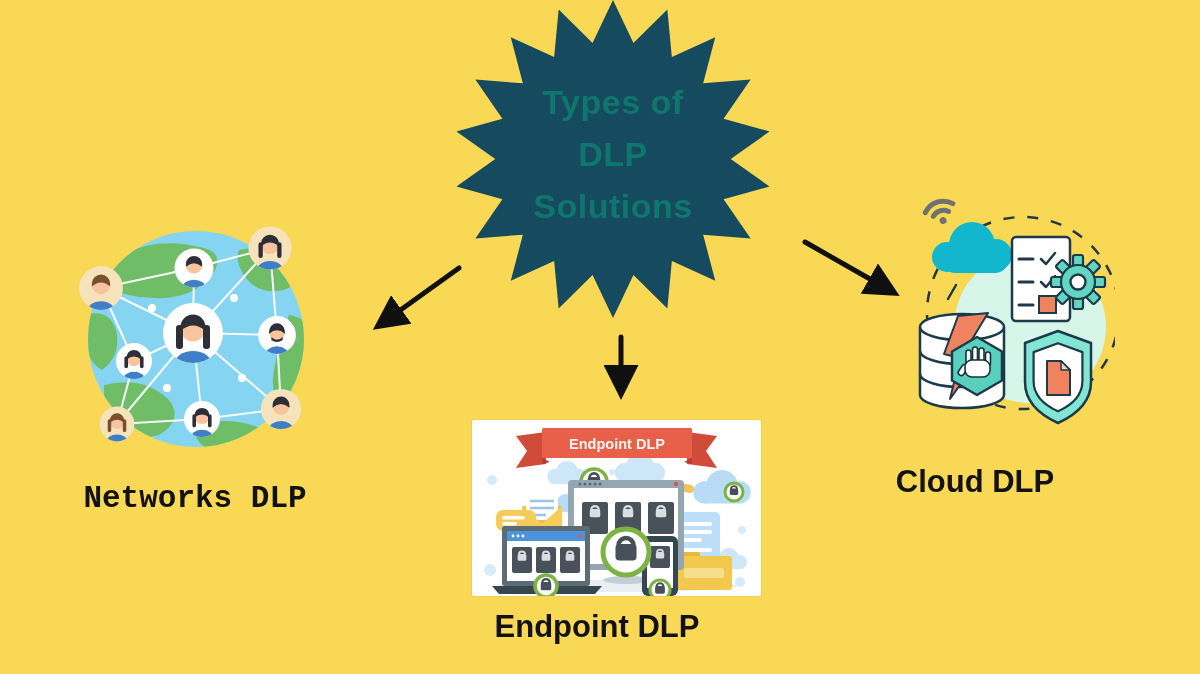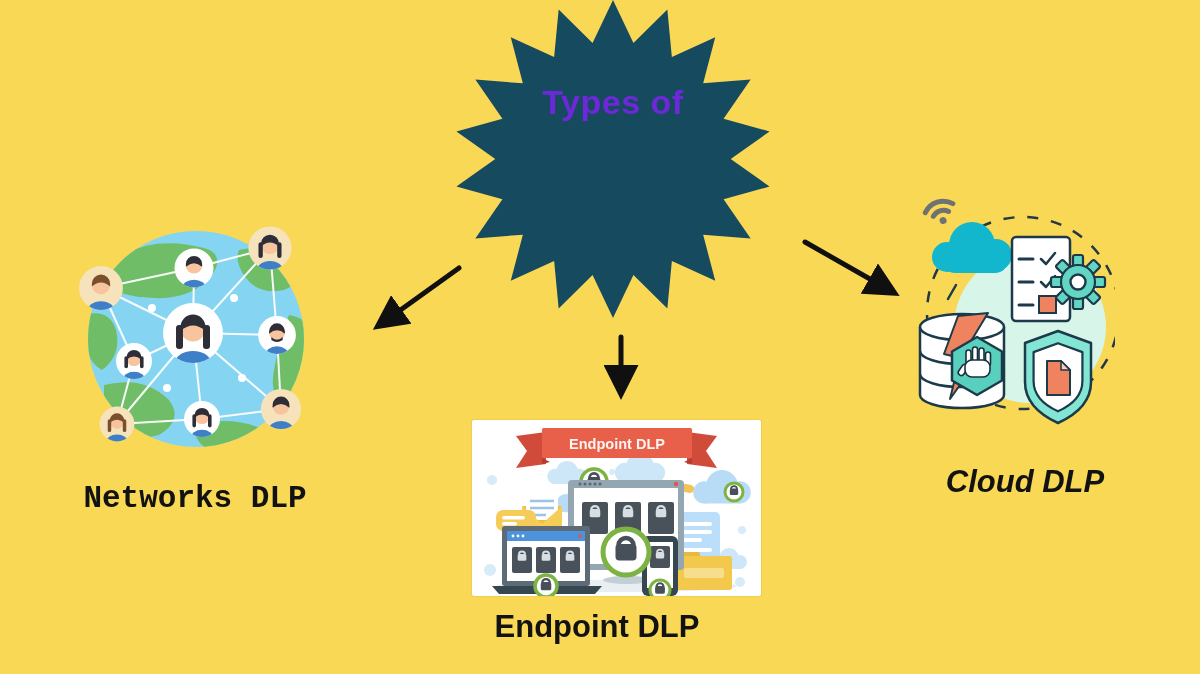--- a/index.html
+++ b/index.html
@@ -1,39 +1,41 @@
 <!DOCTYPE html>
 <html><head>
 <meta charset="utf-8">
 <style>
   html,body{margin:0;padding:0;}
   body{width:1200px;height:674px;overflow:hidden;background:#F9D856;
        font-family:"Liberation Sans",sans-serif;position:relative;}
   .abs{position:absolute;}
   #starburst-wrap{left:452px;top:-2px;width:322px;height:322px;}
   #star-title{left:452px;top:76px;width:322px;text-align:center;
-      font-size:34px;font-weight:bold;color:#6d28d9;line-height:52px;letter-spacing:.5px;}
+      font-size:34px;font-weight:bold;color:#0f766e;line-height:52px;letter-spacing:.5px;}
   #arrow-layer{left:0;top:0;width:1200px;height:674px;pointer-events:none;}
   #globe-wrap{left:74px;top:220px;width:250px;height:240px;}
   #endpoint-card{left:472px;top:420px;width:289px;height:176px;background:#fff;
       border-radius:2px;box-shadow:0 0 0 1px rgba(0,0,0,.04);}
   #cloud-wrap{left:900px;top:185px;width:215px;height:250px;}
   .branch-label{font-size:31px;font-weight:bold;color:#121212;text-align:center;}
   #label-networks{left:55px;top:481px;width:280px;font-family:Liberation Mono, monospace;}
   #label-endpoint{left:437px;top:609px;width:320px;}
-  #label-cloud{left:895px;top:464px;width:260px;font-style:italic;}
+  #label-cloud{left:845px;top:464px;width:260px;}
 </style>
 </head>
 <body>
 
 <svg class="abs" id="starburst-wrap" viewBox="0 0 320 320">
   <polygon points="160,2 180.3,44.8 214,11.5 218.5,58.7 261.6,38.9 249.6,84.8 296.8,81 269.9,120 315.6,132.6 277,160 315.6,187.4 269.9,200 296.8,239 249.6,235.2 261.6,281.1 218.5,261.3 214,308.5 180.3,275.2 160,318 139.7,275.2 106,308.5 101.5,261.3 58.4,281.1 70.4,235.2 23.2,239 50.1,200 4.4,187.4 43,160 4.4,132.6 50.1,120 23.2,81 70.4,84.8 58.4,38.9 101.5,58.7 106,11.5 139.7,44.8" fill="#164A5E"></polygon>
 </svg>
 <div class="abs" id="star-title">
   <div>Types of</div>
+  <div>DLP</div>
+  <div>Solutions</div>
 </div>
 
 <svg class="abs" id="arrow-layer">
   <defs>
     <marker id="ah" markerWidth="7" markerHeight="7" refX="5" refY="3.5" orient="auto">
       <path d="M0,0 L7,3.5 L0,7 Z" fill="#101010"></path>
     </marker>
   </defs>
   <line x1="459" y1="268" x2="381" y2="324" stroke="#101010" stroke-width="5" stroke-linecap="round" marker-end="url(#ah)"></line>
   <line x1="621" y1="337" x2="621" y2="390" stroke="#101010" stroke-width="5" stroke-linecap="round" marker-end="url(#ah)"></line>

